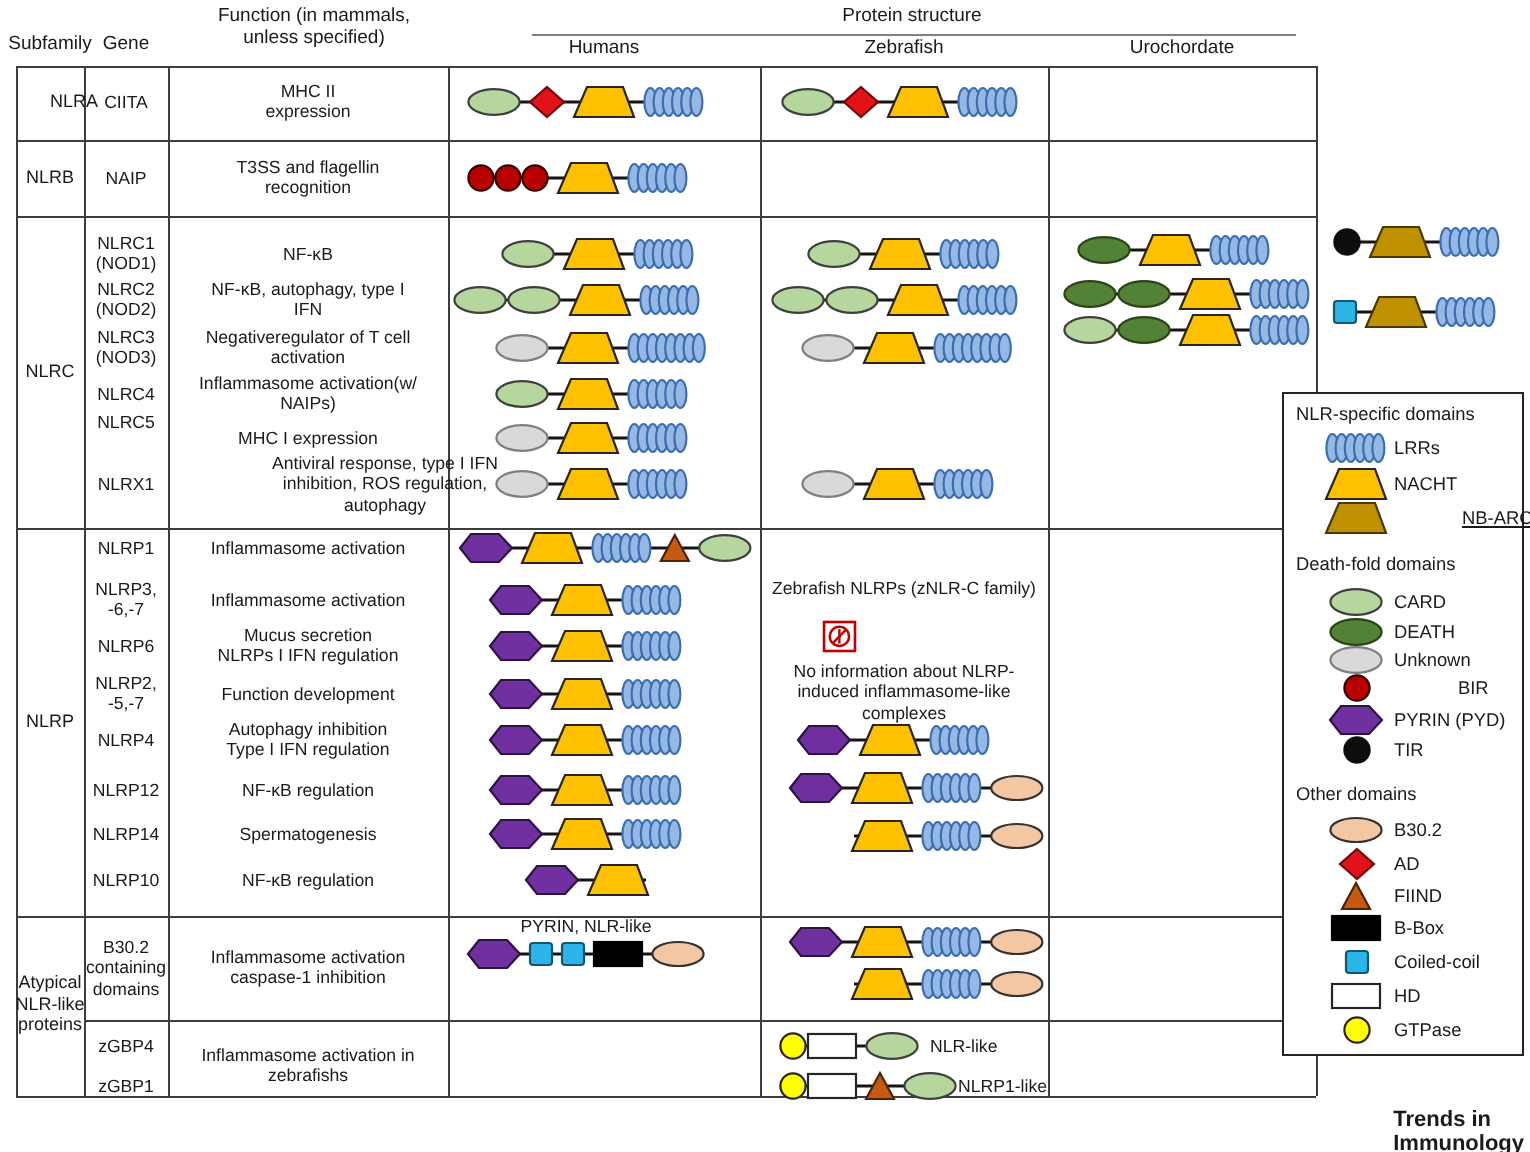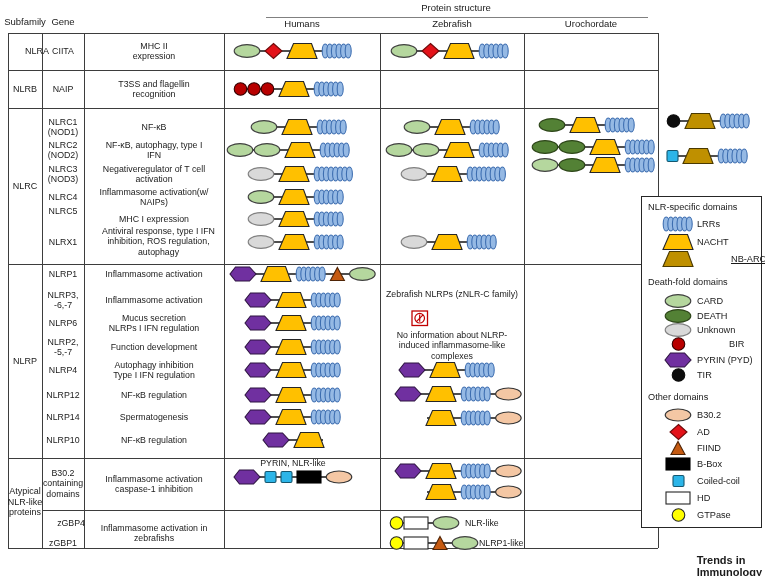--- a/index.html
+++ b/index.html
@@ -37,20 +37,22 @@
       <div class="gridline" style="left: 8px; top: 70px; width: 650px; height: 1px;"></div>
       <div class="gridline" style="left: 8px; top: 108px; width: 650px; height: 1px;"></div>
       <div class="gridline" style="left: 8px; top: 264px; width: 650px; height: 1px;"></div>
       <div class="gridline" style="left: 8px; top: 458px; width: 650px; height: 1px;"></div>
       <div class="gridline" style="left: 8px; top: 548px; width: 650px; height: 1px;"></div>
       <div class="gridline" style="left: 42px; top: 510px; width: 616px; height: 1px;"></div>
     </div>
 
   <div class="hdr" style="left:25px;top:22px">Subfamily</div>
   <div class="hdr" style="left:63px;top:22px">Gene</div>
+  <div class="hdr" style="left:157px;top:14px">Function (in mammals,
+unless specified)</div>
   <div class="hdr" style="left:456px;top:8px">Protein structure</div>
   <div class="thinline" style="left:266px;top:17px;width:382px;height:1px"></div>
   <div class="hdr" style="left:302px;top:24px">Humans</div>
   <div class="hdr" style="left:452px;top:24px">Zebrafish</div>
   <div class="hdr" style="left:591px;top:24px">Urochordate</div>
 
 
   <div class="box" style="left:641px;top:196px;width:121px;height:332px"></div>
   <div id="legend">
       <div class="legend-header" style="left: 648px; top: 207px;">NLR-specific domains</div>
@@ -152,35 +154,35 @@
       <div class="cell gene" style="left: 63px; top: 323px; width: 44px;">NLRP6</div>
       <div class="cell gene" style="left: 63px; top: 347px; width: 44px;">NLRP2,
 -5,-7</div>
       <div class="cell gene" style="left: 63px; top: 370px; width: 44px;">NLRP4</div>
       <div class="cell gene" style="left: 63px; top: 395px; width: 44px;">NLRP12</div>
       <div class="cell gene" style="left: 63px; top: 417px; width: 44px;">NLRP14</div>
       <div class="cell gene" style="left: 63px; top: 440px; width: 44px;">NLRP10</div>
       <div class="cell gene" style="left: 63px; top: 484px; width: 46px;">B30.2
 containing
 domains</div>
-      <div class="cell gene" style="left: 63px; top: 523px; width: 44px; text-align: right;">zGBP4</div>
+      <div class="cell gene" style="left: 63px; top: 523px; width: 44px;">zGBP4</div>
       <div class="cell gene" style="left: 63px; top: 543px; width: 44px;">zGBP1</div>
       <div class="cell func" style="left: 154px; top: 51px; width: 130px;">MHC II
 expression</div>
       <div class="cell func" style="left: 154px; top: 89px; width: 130px;">T3SS and flagellin
 recognition</div>
       <div class="cell func" style="left: 154px; top: 127px; width: 130px;">NF-κB</div>
       <div class="cell func" style="left: 154px; top: 150px; width: 132px;">NF-κB, autophagy, type I
 IFN</div>
       <div class="cell func" style="left: 154px; top: 174px; width: 136px;">Negativeregulator of T cell
 activation</div>
       <div class="cell func" style="left: 154px; top: 197px; width: 136px;">Inflammasome activation(w/
 NAIPs)</div>
       <div class="cell func" style="left: 154px; top: 219px; width: 130px;">MHC I expression</div>
-      <div class="cell func" style="left: 136px; top: 242px; width: 140px; padding-left: 45px;">Antiviral response, type I IFN
+      <div class="cell func" style="left: 170px; top: 242px; width: 140px; padding-left: 45px;">Antiviral response, type I IFN
 inhibition, ROS regulation,
 autophagy</div>
       <div class="cell func" style="left: 154px; top: 274px; width: 130px;">Inflammasome activation</div>
       <div class="cell func" style="left: 154px; top: 300px; width: 130px;">Inflammasome activation</div>
       <div class="cell func" style="left: 154px; top: 323px; width: 130px;">Mucus secretion
 NLRPs I IFN regulation</div>
       <div class="cell func" style="left: 154px; top: 347px; width: 130px;">Function development</div>
       <div class="cell func" style="left: 154px; top: 370px; width: 130px;">Autophagy inhibition
 Type I IFN regulation</div>
       <div class="cell func" style="left: 154px; top: 395px; width: 130px;">NF-κB regulation</div>

